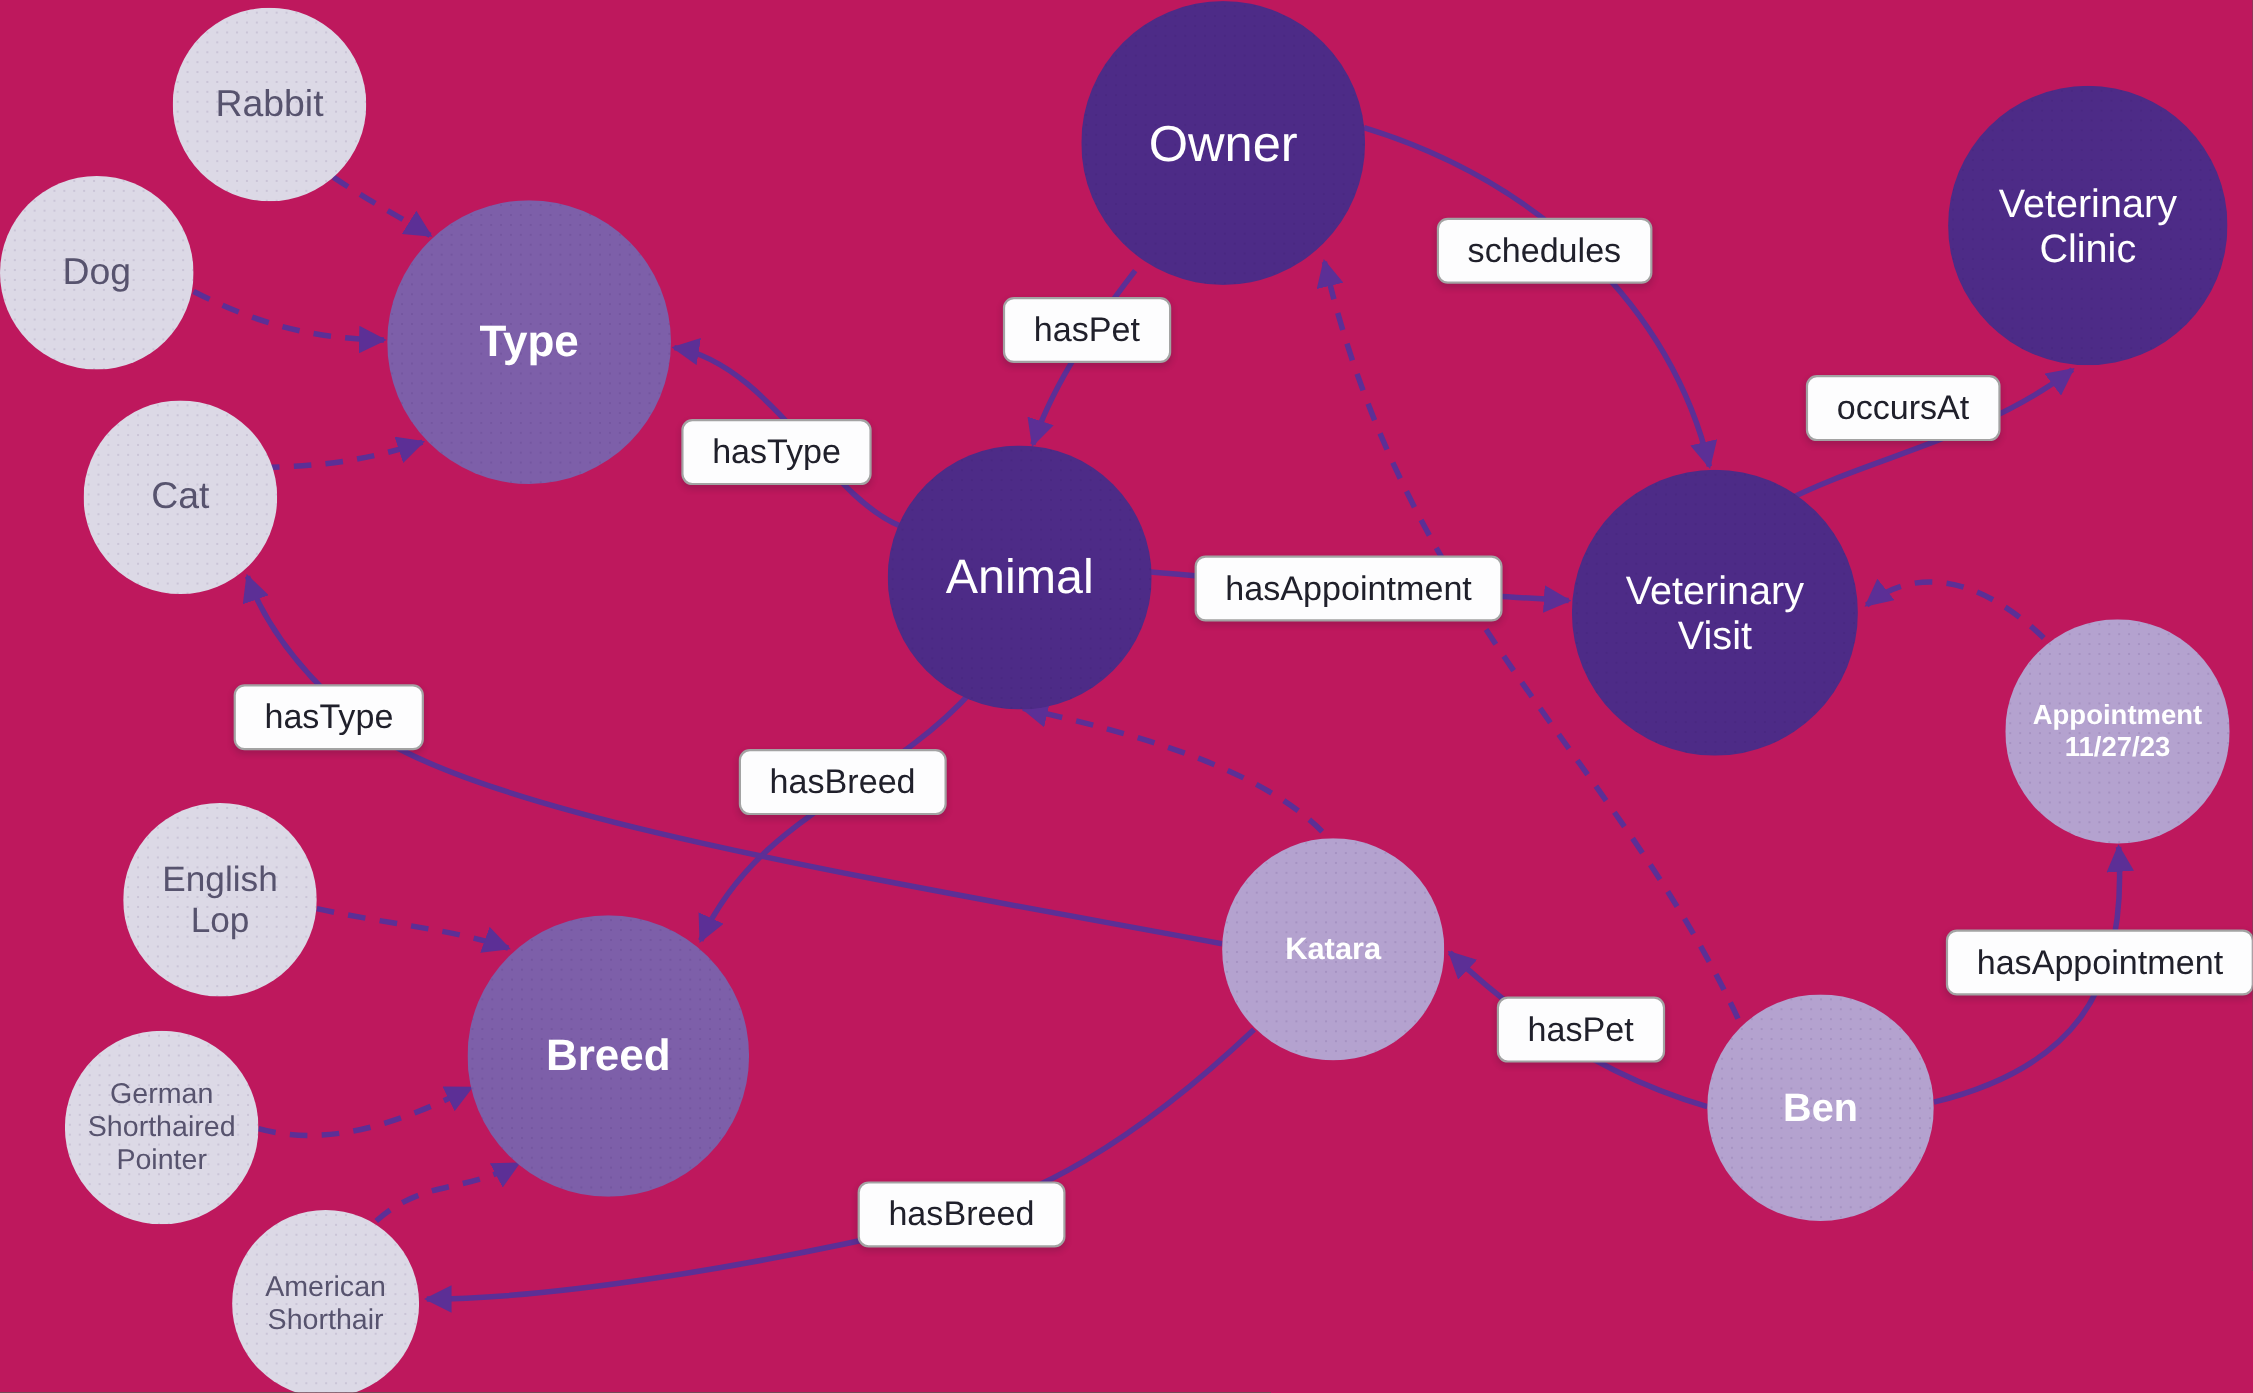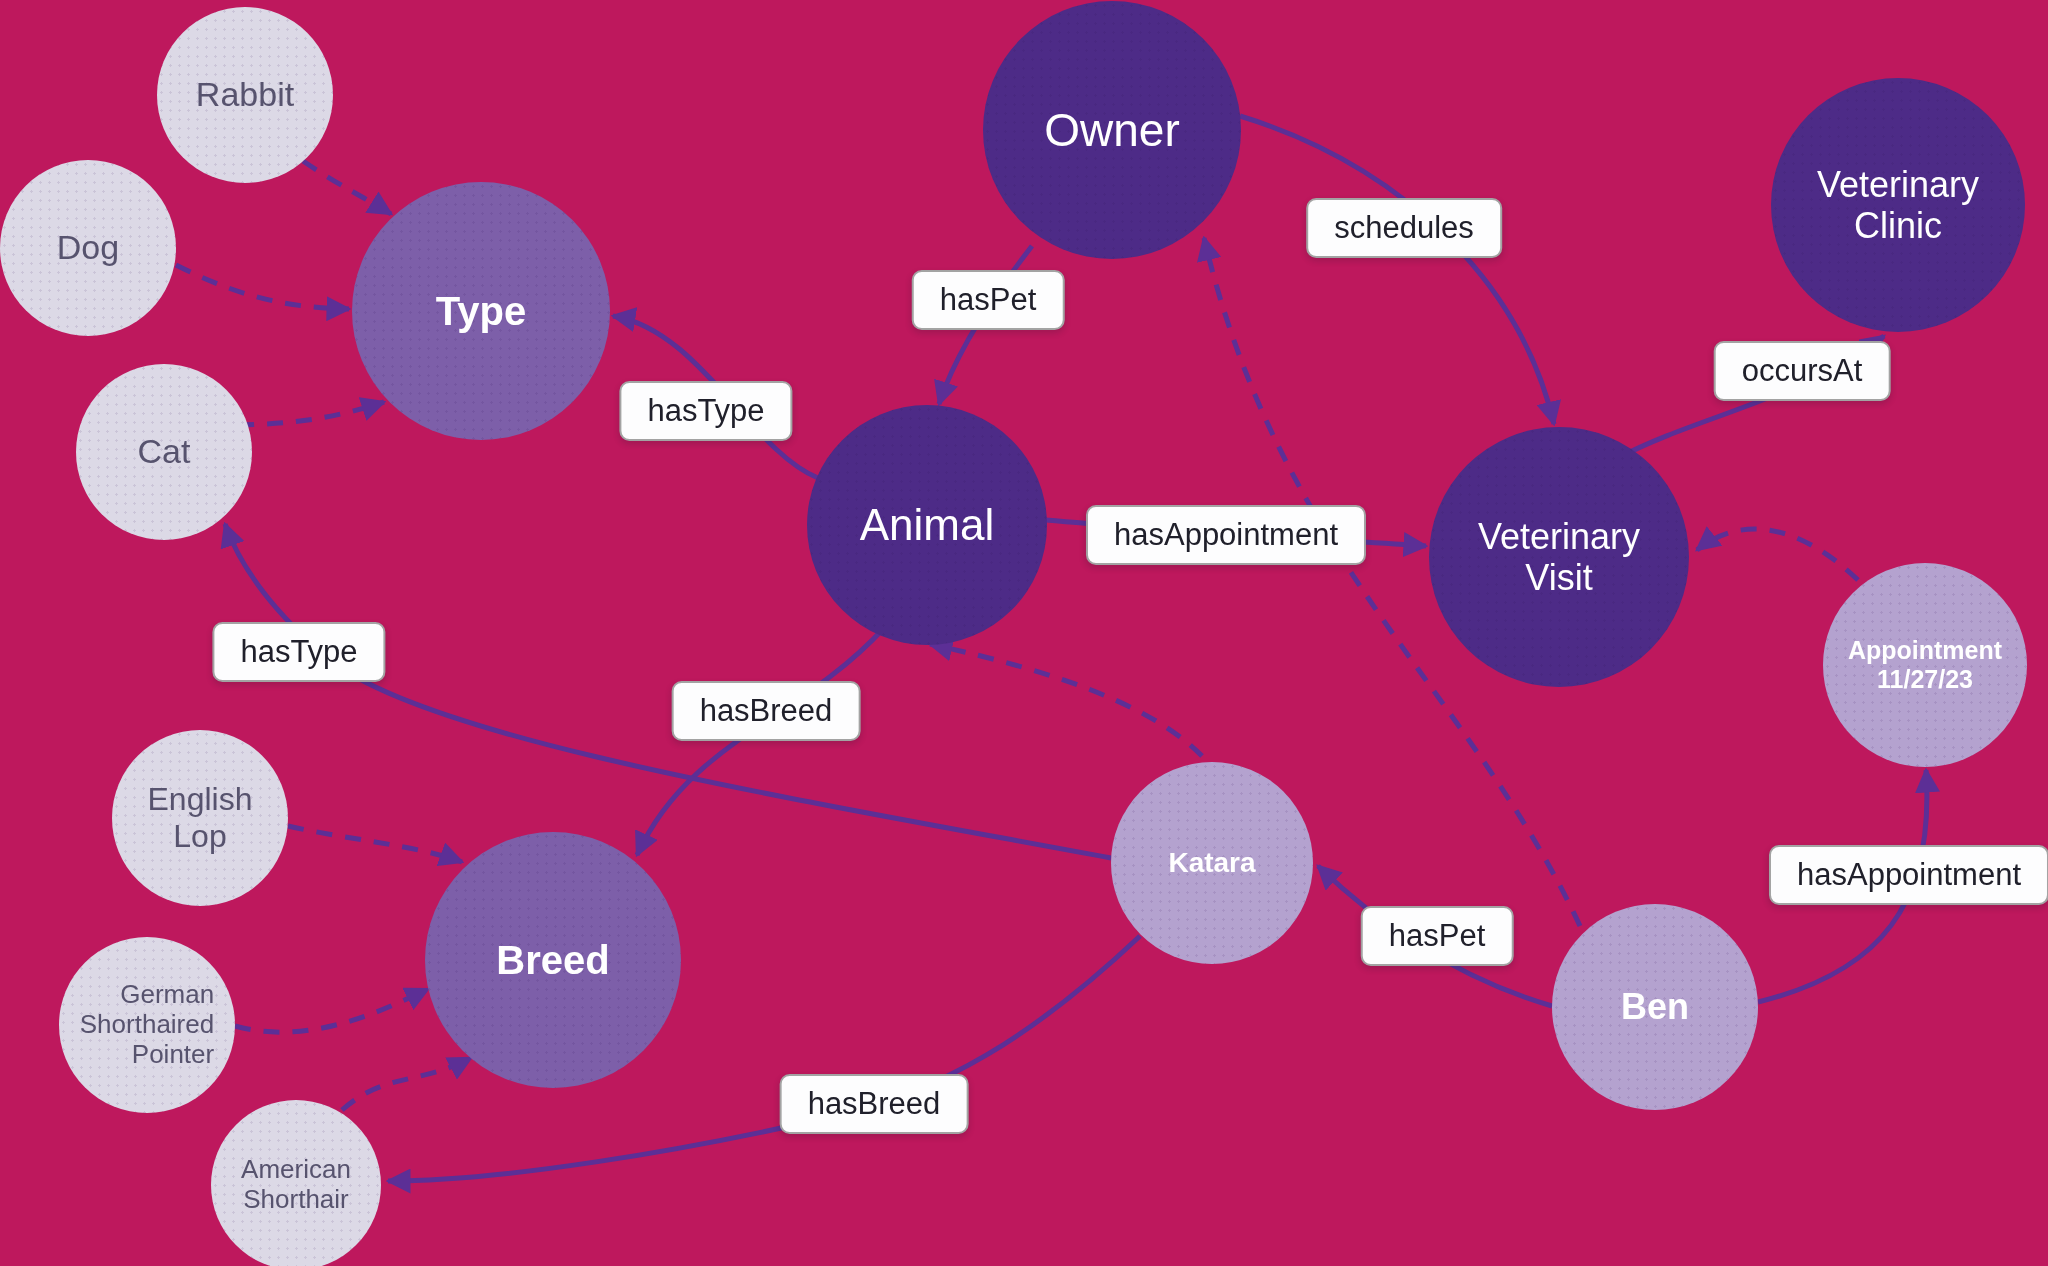--- a/index.html
+++ b/index.html
@@ -79,28 +79,28 @@
     <div class="node dark" style="left: 807px; top: 405px; width: 240px; height: 240px; font-size: 44px;">Animal</div>
     <div class="node dark" style="left: 1429px; top: 427px; width: 260px; height: 260px; font-size: 36px;">Veterinary
 Visit</div>
     <div class="node instance" style="left: 1823px; top: 563px; width: 204px; height: 204px; font-size: 25px;">Appointment
 11/27/23</div>
     <div class="node instance" style="left: 1111px; top: 762px; width: 202px; height: 202px; font-size: 28px;">Katara</div>
     <div class="node instance" style="left: 1552px; top: 904px; width: 206px; height: 206px; font-size: 36px;">Ben</div>
     <div class="node mid" style="left: 425px; top: 832px; width: 256px; height: 256px; font-size: 40px;">Breed</div>
     <div class="node light" style="left: 112px; top: 730px; width: 176px; height: 176px; font-size: 32px;">English
 Lop</div>
-    <div class="node light" style="left: 59px; top: 937px; width: 176px; height: 176px; font-size: 26px; text-align: right;">German
+    <div class="node light" style="left: 59px; top: 937px; width: 176px; height: 176px; font-size: 26px;">German
 Shorthaired
 Pointer</div>
     <div class="node light" style="left: 211px; top: 1100px; width: 170px; height: 170px; font-size: 26px;">American
 Shorthair</div>
     <div class="edge-label" style="left: 706px; top: 411px;">hasType</div>
     <div class="edge-label" style="left: 988px; top: 300px;">hasPet</div>
     <div class="edge-label" style="left: 1404px; top: 228px;">schedules</div>
-    <div class="edge-label" style="left: 1802px; top: 371px;">occursAt</div>
+    <div class="edge-label" style="left: 1730px; top: 371px;">occursAt</div>
     <div class="edge-label" style="left: 1226px; top: 535px;">hasAppointment</div>
     <div class="edge-label" style="left: 299px; top: 652px;">hasType</div>
     <div class="edge-label" style="left: 766px; top: 711px;">hasBreed</div>
     <div class="edge-label" style="left: 1437px; top: 936px;">hasPet</div>
     <div class="edge-label" style="left: 1909px; top: 875px;">hasAppointment</div>
     <div class="edge-label" style="left: 874px; top: 1104px;">hasBreed</div>
   </div>
 
 </body></html>

